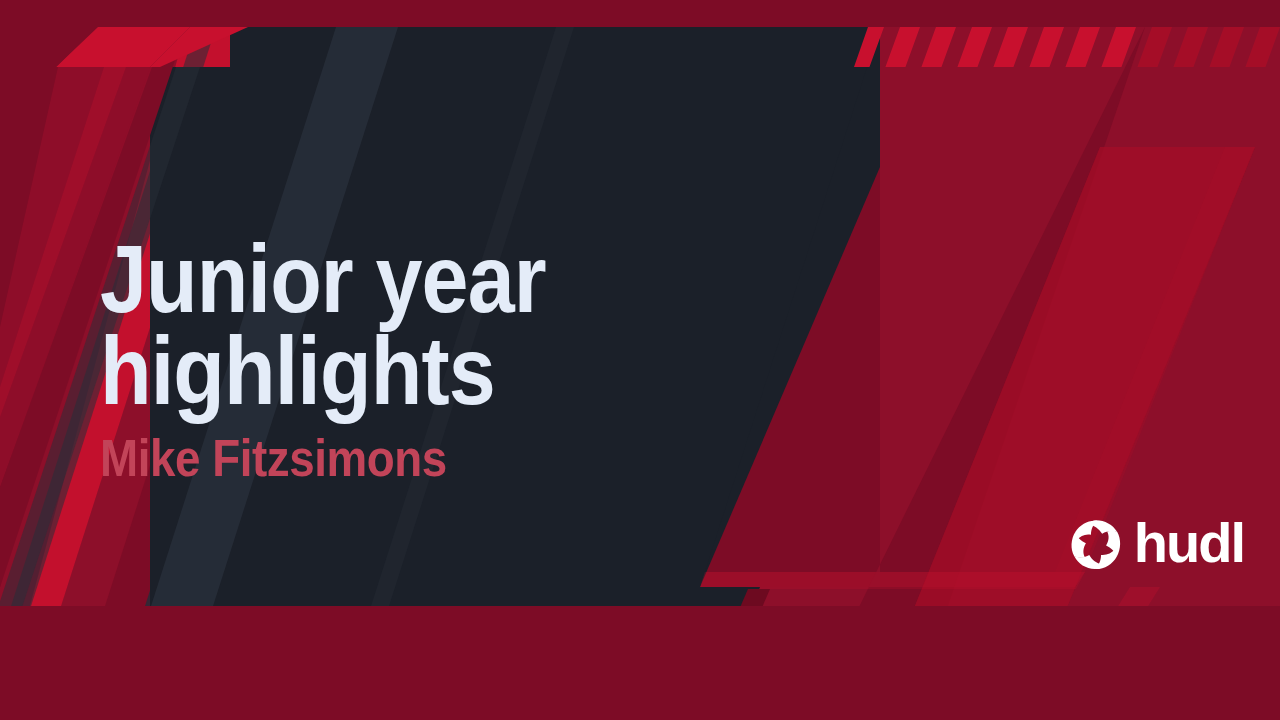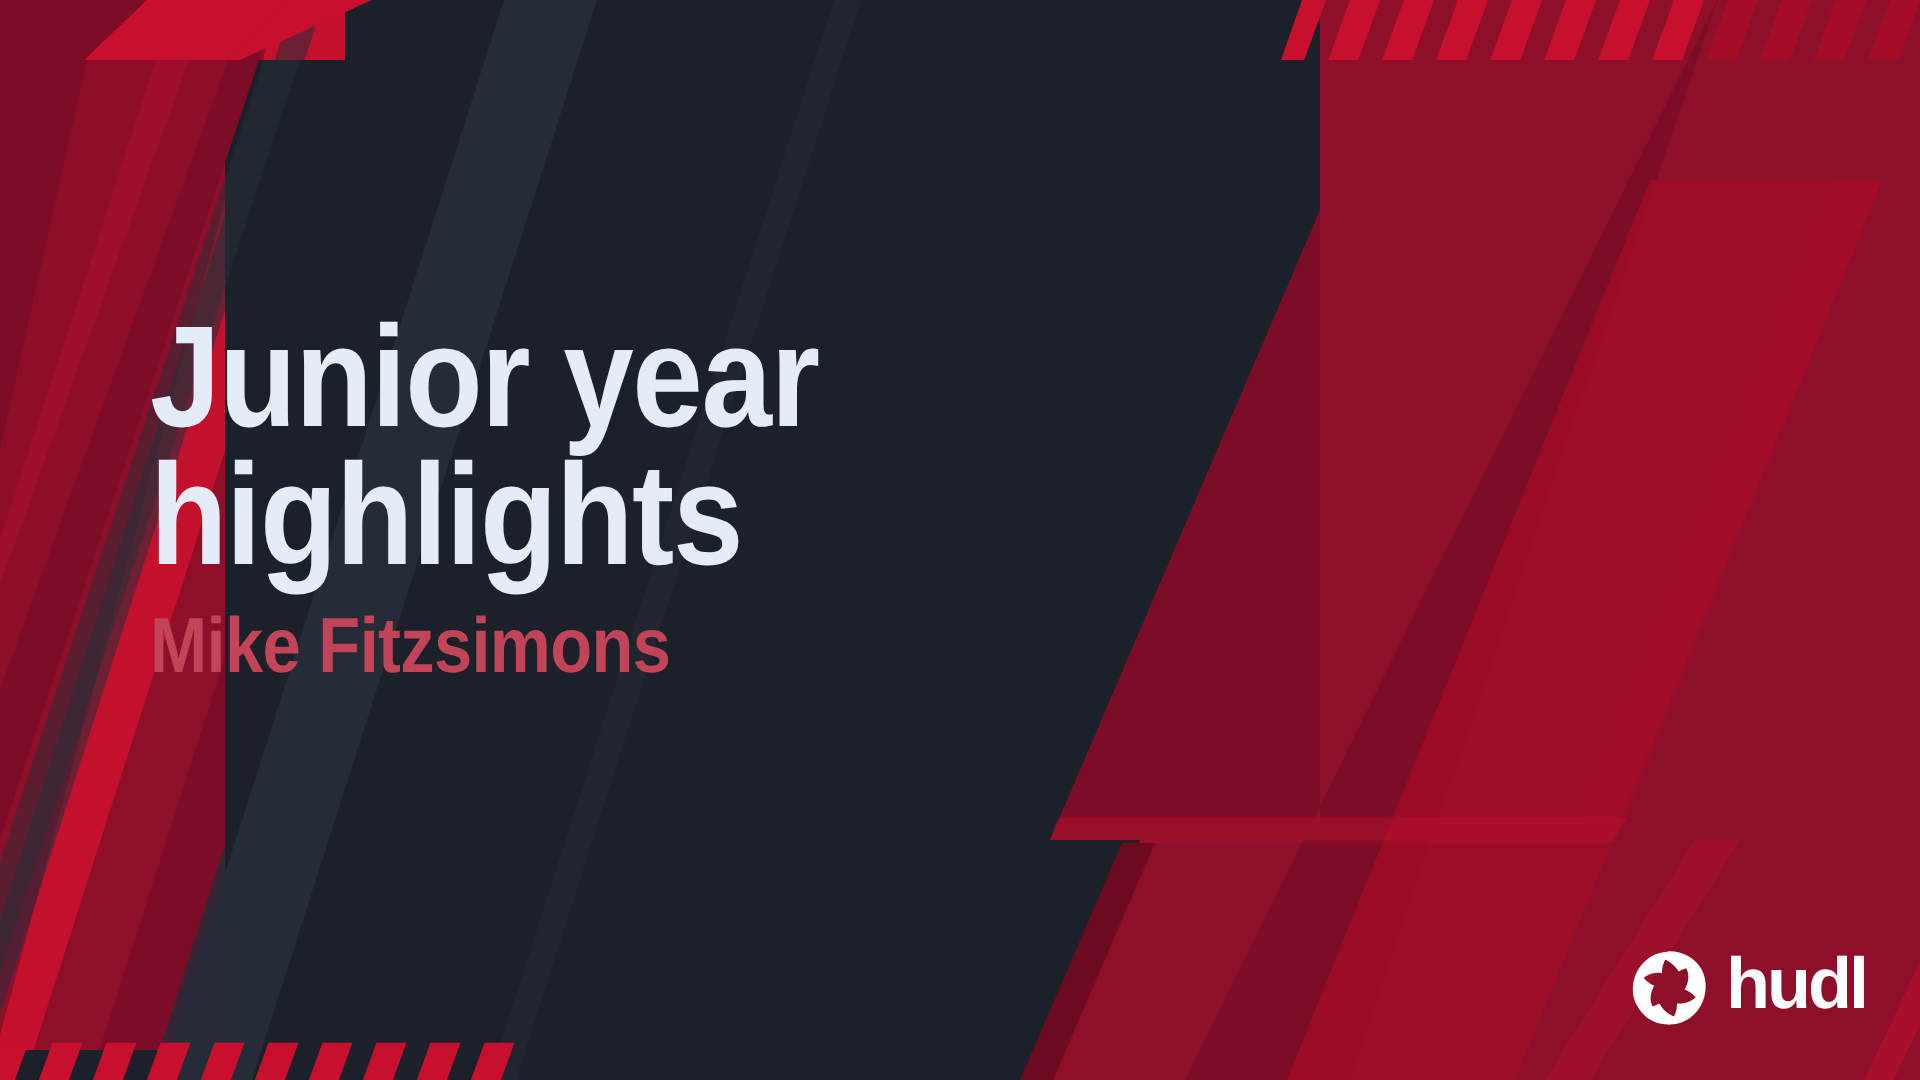--- a/index.html
+++ b/index.html
@@ -5,23 +5,24 @@
   * { margin:0; padding:0; box-sizing:border-box; }
   html, body {
     width:1280px; height:720px;
     background:#7d0c26;
     overflow:hidden;
     font-family:"Liberation Sans", sans-serif;
   }
 
   #stage {
     position:relative;
-    width:1280px; height:720px;
+    width:1280px; height:579px;
     overflow:hidden;
     background:#7d0c26;
+    margin-top:27px;
   }
 
   #bg-svg {
     position:absolute;
     inset:0;
     width:1280px; height:720px;
     display:block;
   }
 
   
@@ -66,21 +67,21 @@
     display:flex;
     align-items:center;
     gap:10px;
     z-index:6;
   }
   #logo-mark { width:56px; height:56px; display:block; }
   #logo-wordmark {
     color:#ffffff;
     font-family:"Liberation Sans","DejaVu Sans", sans-serif;
     font-weight:bold;
-    font-size:48px;
+    font-size:56px;
     line-height:1;
     letter-spacing:-2px;
     transform:translateY(-3px);
   }
 </style>
 </head>
 <body>
 
 <div id="stage">
 

